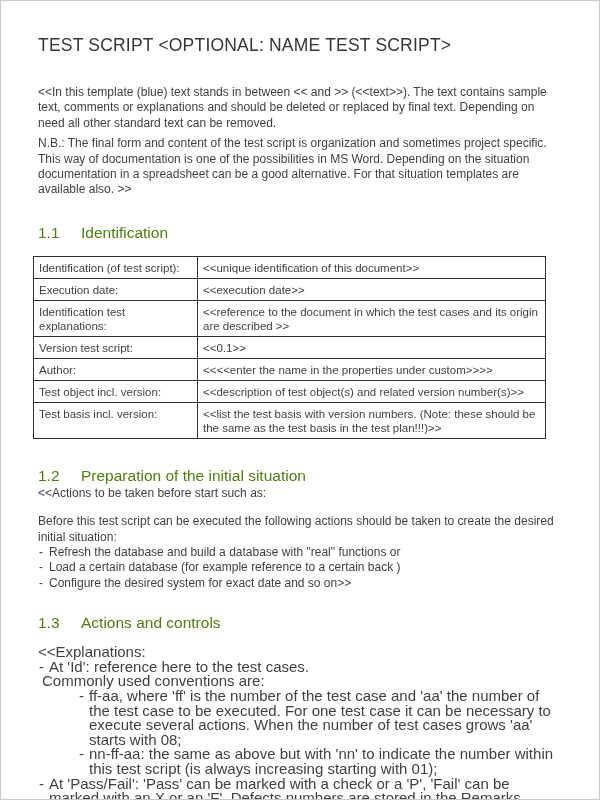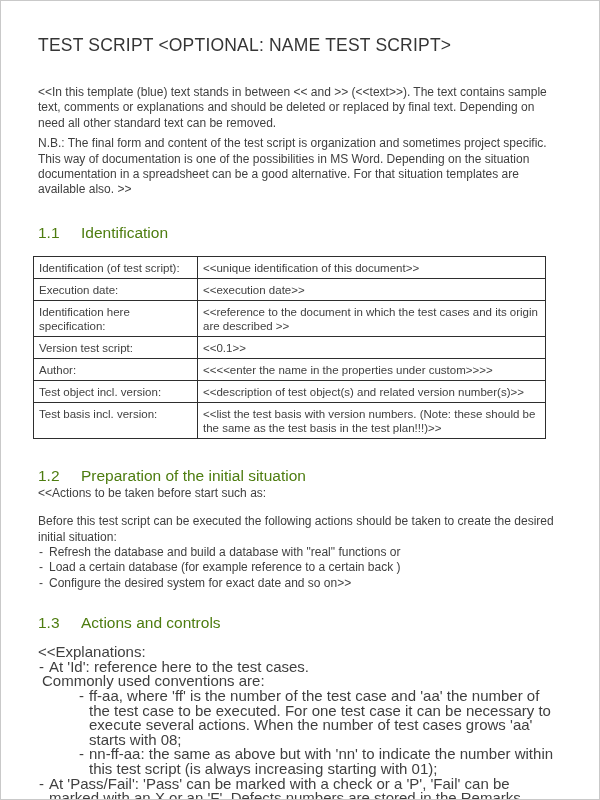--- a/index.html
+++ b/index.html
@@ -93,21 +93,21 @@
     <tbody>
       <tr>
         <td class="col-label">Identification (of test script):</td>
         <td class="col-value">&lt;&lt;unique identification of this document&gt;&gt;</td>
       </tr>
       <tr>
         <td class="col-label">Execution date:</td>
         <td class="col-value">&lt;&lt;execution date&gt;&gt;</td>
       </tr>
       <tr>
-        <td class="col-label">Identification here specification:</td>
+        <td class="col-label">Identification test explanations:</td>
         <td class="col-value">&lt;&lt;reference to the document in which the test cases and its origin are described &gt;&gt;</td>
       </tr>
       <tr>
         <td class="col-label">Version test script:</td>
         <td class="col-value">&lt;&lt;0.1&gt;&gt;</td>
       </tr>
       <tr>
         <td class="col-label">Author:</td>
         <td class="col-value">&lt;&lt;&lt;&lt;enter the name in the properties under custom&gt;&gt;&gt;&gt;</td>
       </tr>

